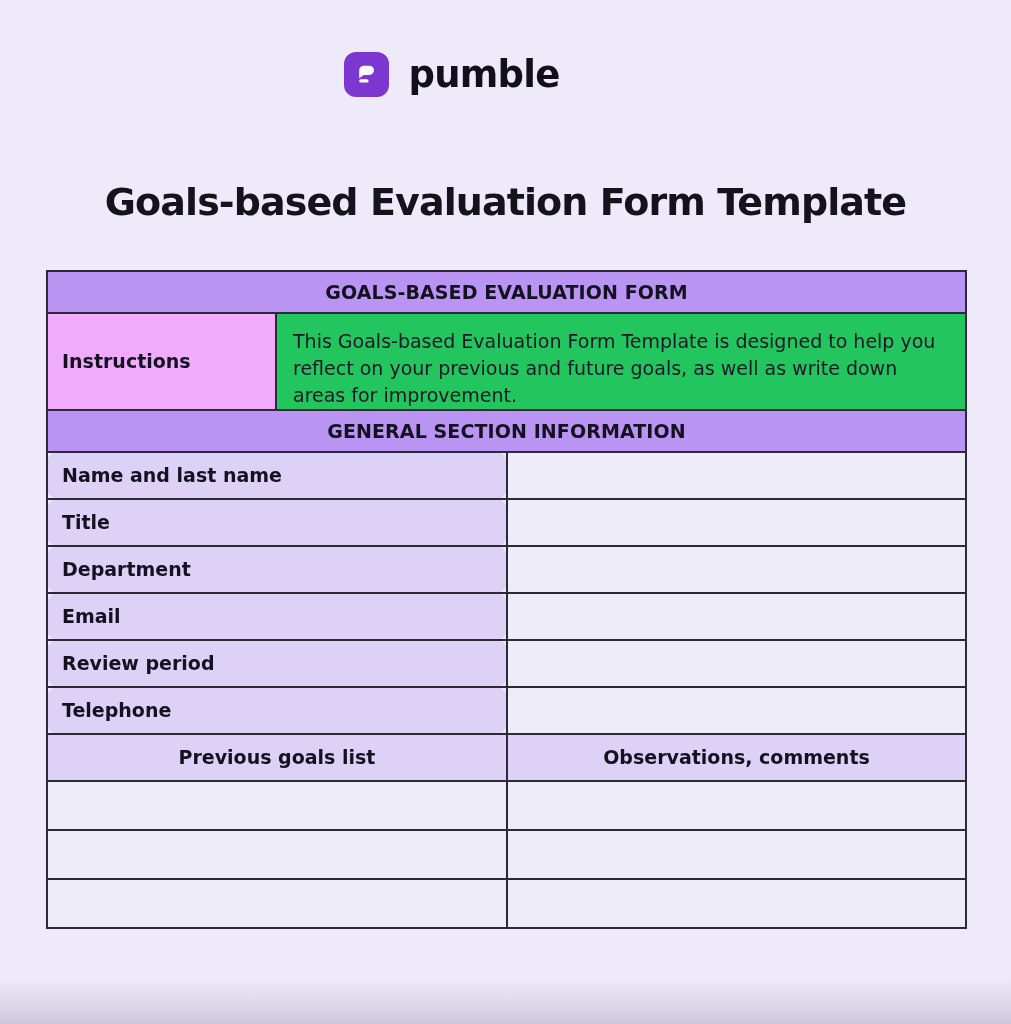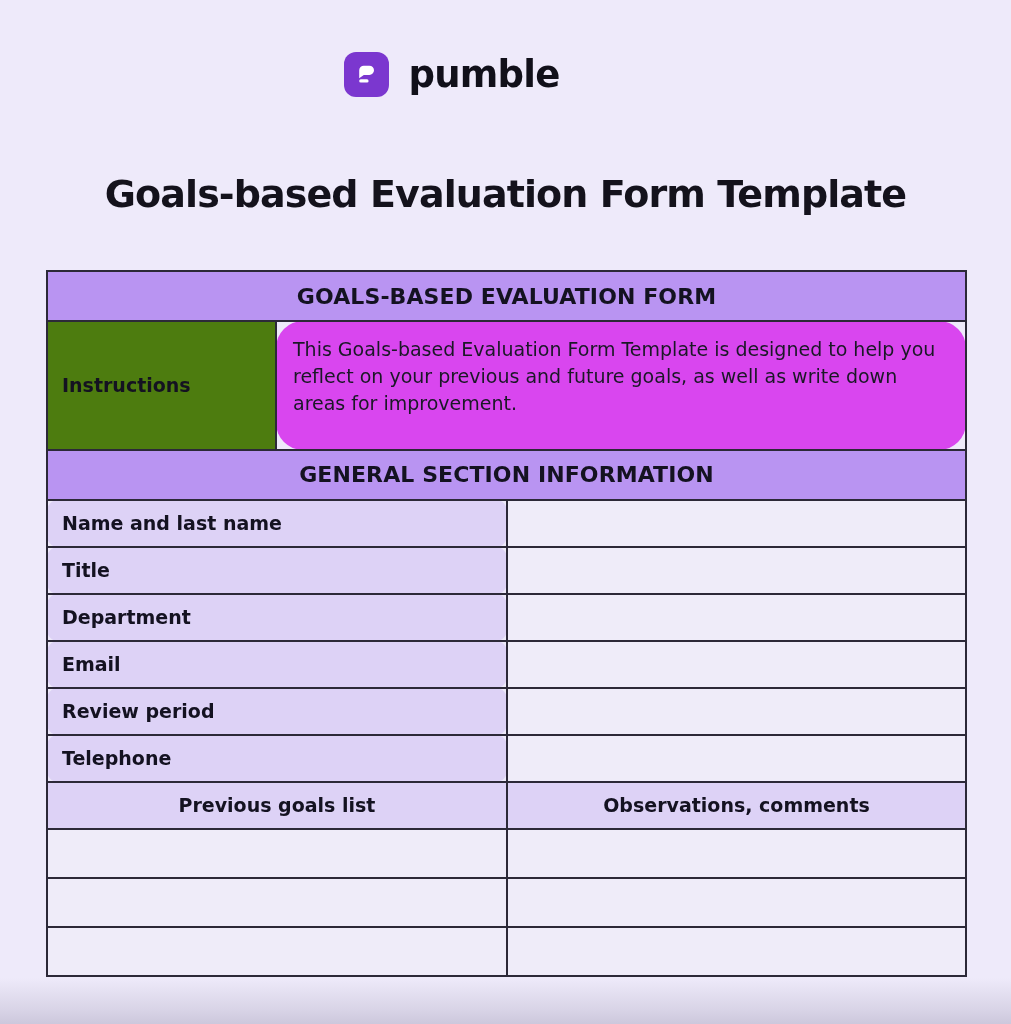--- a/index.html
+++ b/index.html
@@ -53,21 +53,21 @@
     font-weight: 700;
     letter-spacing: -0.8px;
     color: #11101a;
     line-height: 1;
     font-family: "DejaVu Sans", sans-serif;
   }
 
   
   .page-title {
     position: absolute;
-    top: 172px;
+    top: 180px;
     left: 0;
     width: 1011px;
     text-align: center;
     font-size: 38px;
     font-weight: 700;
     letter-spacing: -0.9px;
     color: #14121c;
     font-family: "DejaVu Sans", sans-serif;
   }
 
@@ -89,45 +89,44 @@
   table.form-table td {
     border: 2px solid #2c2938;
     vertical-align: middle;
   }
 
   
   td.section-banner {
     background: #b994f2;
     text-align: center;
     font-weight: 700;
-    font-size: 22px;
+    font-size: 19px;
     letter-spacing: 0.1px;
     color: #141221;
-    height: 50px;
+    height: 42px;
     padding: 6px 10px;
   }
 
   
   td.instr-label {
-    background: #4d7c0f;
+    background: #f0abfc;
     font-weight: 700;
     font-size: 19px;
     color: #141221;
     padding: 10px 14px;
     width: 229px;
   }
 
   td.instr-body {
-    background: #d946ef;
+    background: #22c55e;
     font-size: 19px;
     line-height: 1.42;
     color: #1a1826;
-    padding: 14px 16px 32px 16px;
+    padding: 14px 16px 0 16px;
     font-weight: 400;
-    border-radius: 27px;
   }
 
   
   td.field-label {
     background: #ddd2f6;
     font-weight: 700;
     font-size: 19px;
     color: #141221;
     padding: 6px 14px;
     height: 47px;

